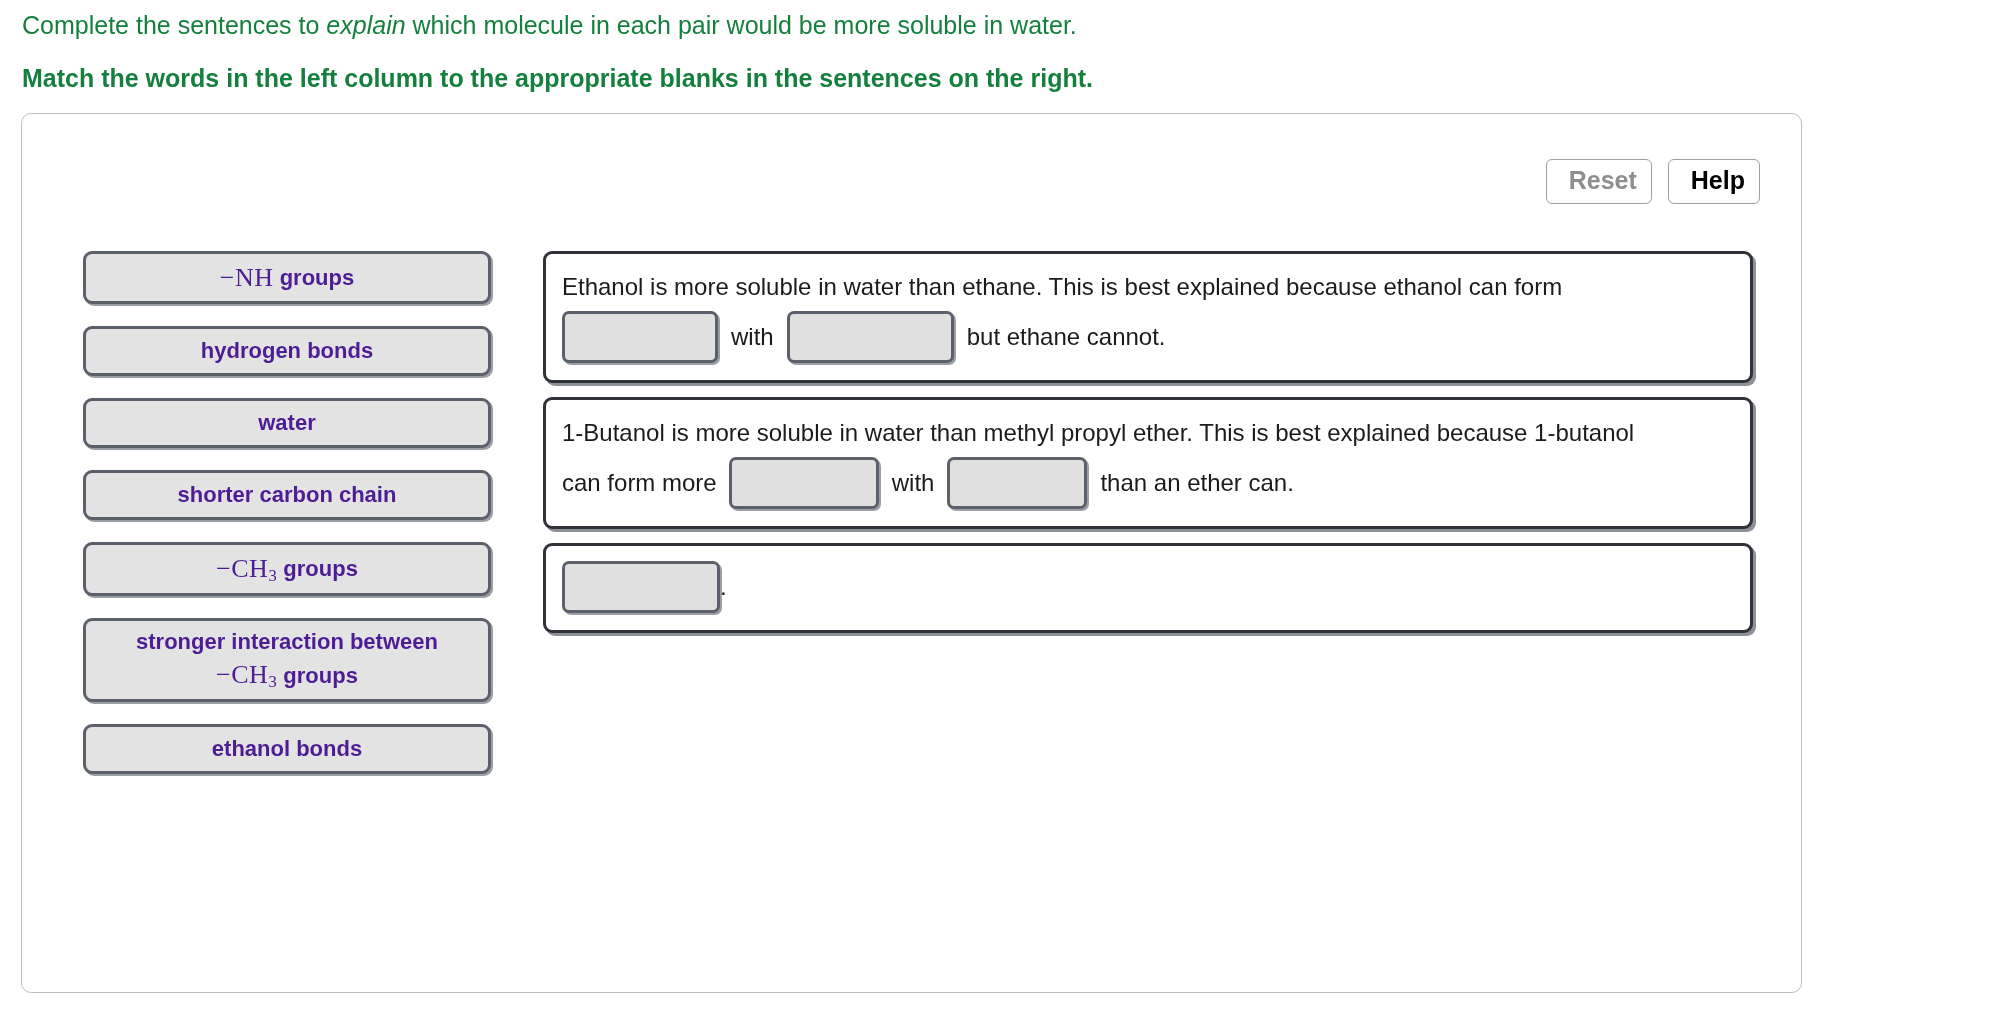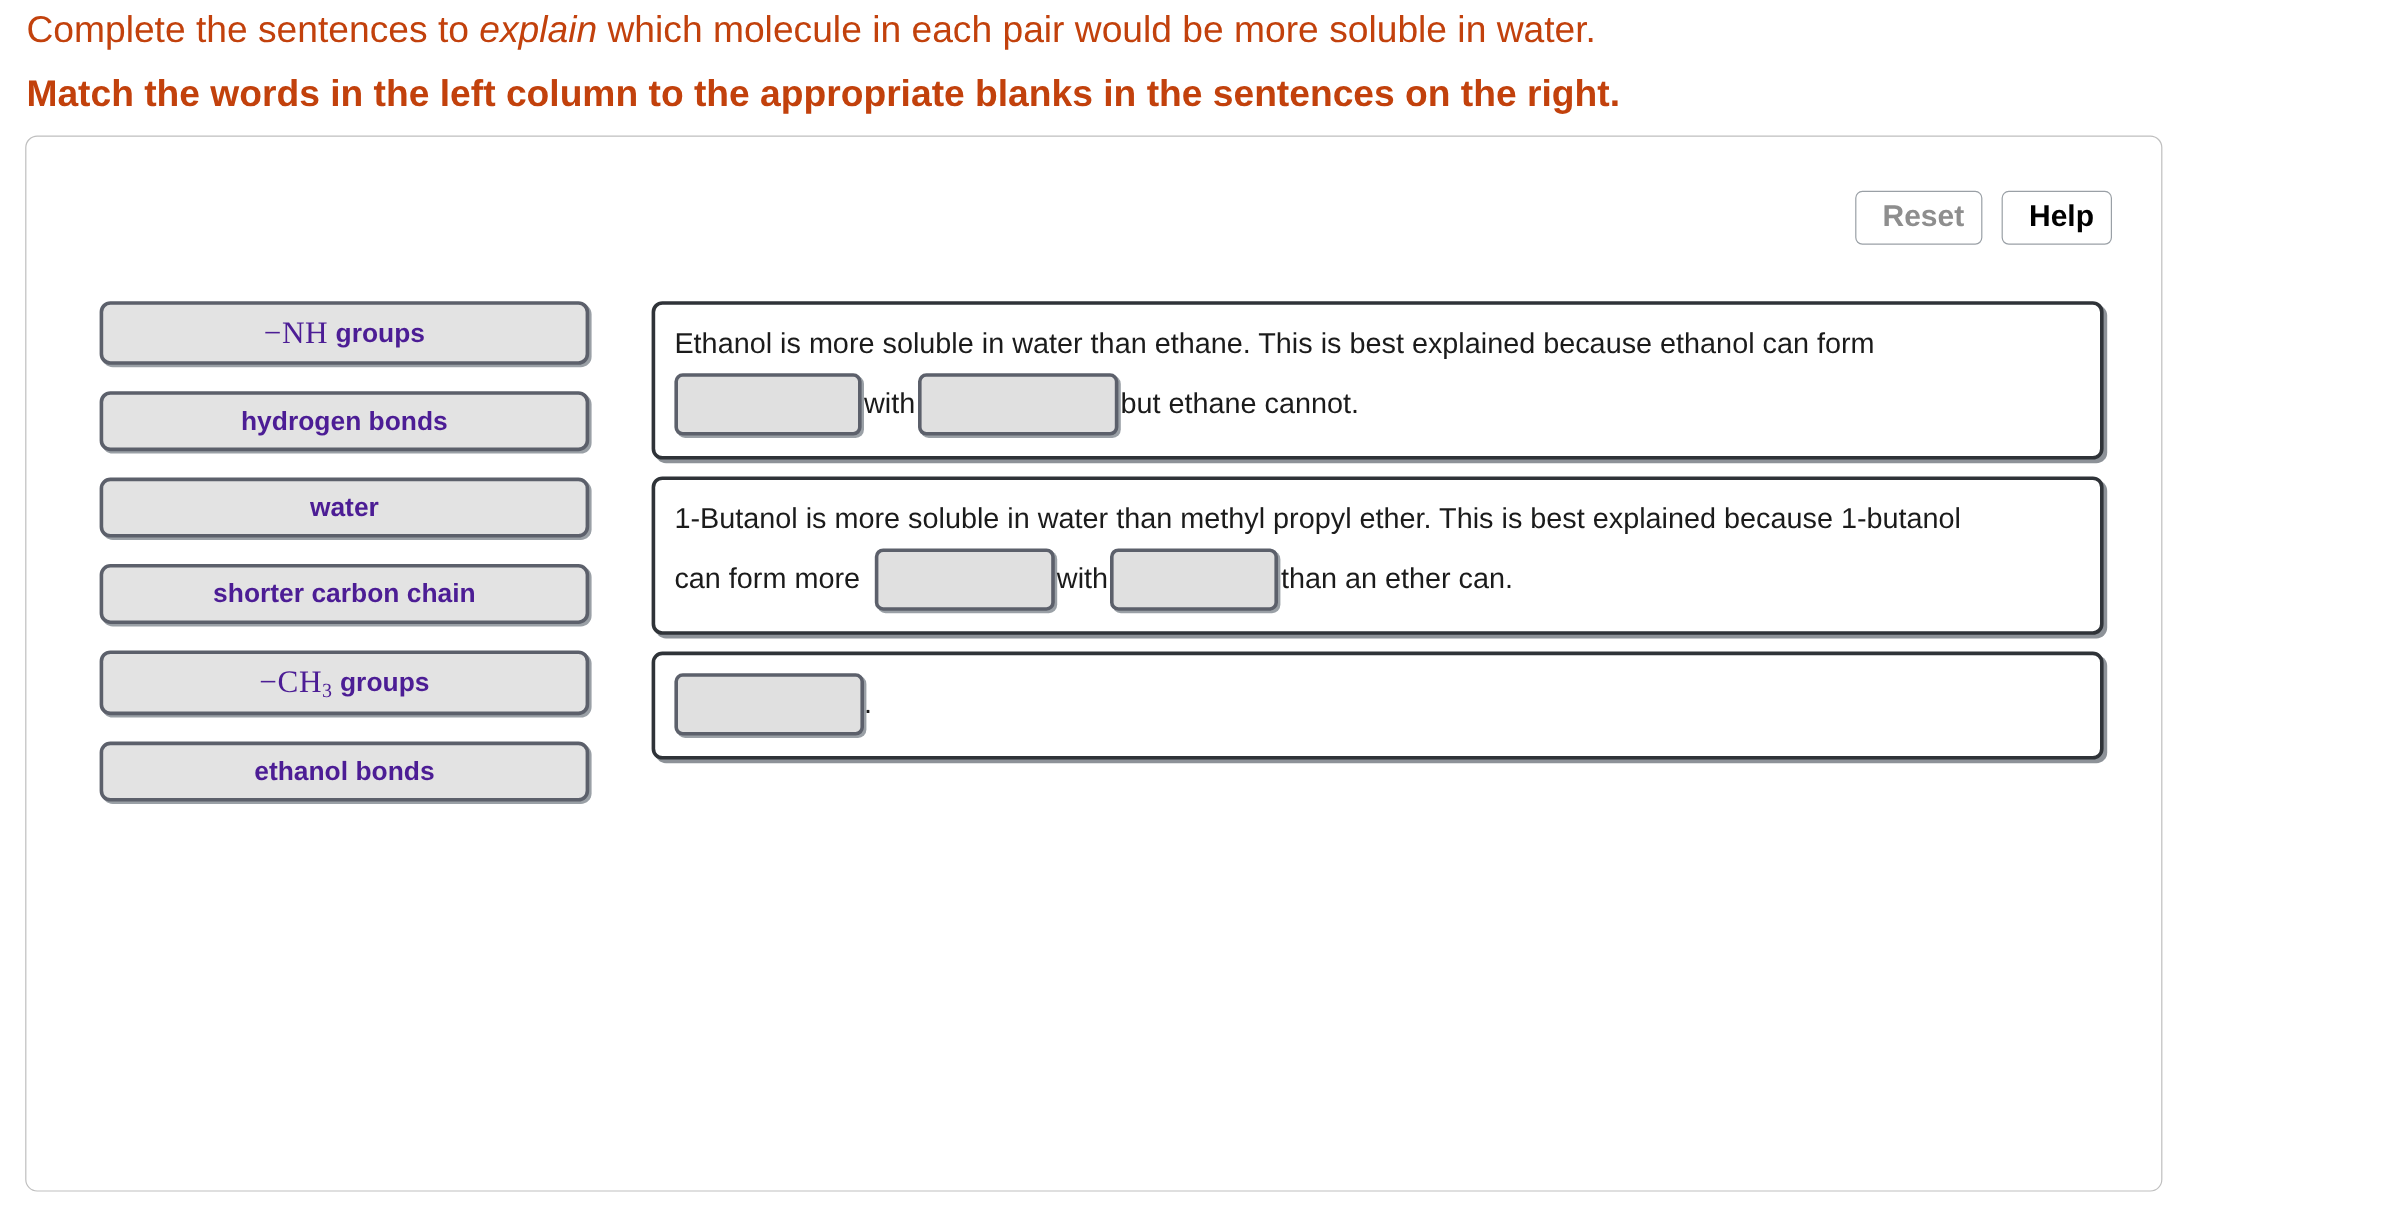--- a/index.html
+++ b/index.html
@@ -9,23 +9,23 @@
     background: #ffffff;
     font-family: "Liberation Sans", sans-serif;
     color: #1a1a1a;
     overflow: hidden;
   }
 
   
   .prompt-line {
     position: absolute;
     left: 22px;
-    font-size: 31px;
+    font-size: 25px;
     line-height: 30px;
-    color: #c2410c;
+    color: #15803d;
     white-space: nowrap;
   }
   #prompt-1 { top: 10px; font-weight: 400; }
   #prompt-2 { top: 63px; font-weight: 700; }
   .em { font-style: italic; }
 
   
   #activity-panel {
     position: absolute;
     left: 21px;
@@ -130,21 +130,21 @@
   }
   .sentence-row {
     display: flex;
     align-items: center;
     flex-wrap: wrap;
     gap: 0;
     min-height: 54px;
   }
   .sentence-row .frag { padding: 0 11px 0 0; white-space: pre; }
   .sentence-row .frag.lead { padding: 0 12px 0 0; }
-  .sentence-row .frag.mid  { padding: 0 2px; }
+  .sentence-row .frag.mid  { padding: 0 13px; }
   .drop-zone {
     display: inline-block;
     height: 52px;
     background: #e0e0e0;
     border: 3px solid #5c606b;
     border-radius: 7px;
     box-shadow: 2px 2px 0 0 #9aa0a6;
     cursor: pointer;
   }
   .dz-w-156 { width: 156px; }
@@ -184,20 +184,26 @@
 
     <div class="word-tile">
       <span>shorter carbon chain</span>
     </div>
 
     <div class="word-tile">
       <span class="chem"><span>−CH</span><sub>3</sub></span>&nbsp;<span>groups</span>
     </div>
 
 
+    <div class="word-tile tall">
+      <span>
+        <span>stronger interaction between</span><br>
+        <span class="chem"><span>−CH</span><sub>3</sub></span>&nbsp;<span>groups</span>
+      </span>
+    </div>
 
 
     <div class="word-tile">
       <span>ethanol bonds</span>
     </div>
 
   </div>
 
   <div id="sentence-column">
 

